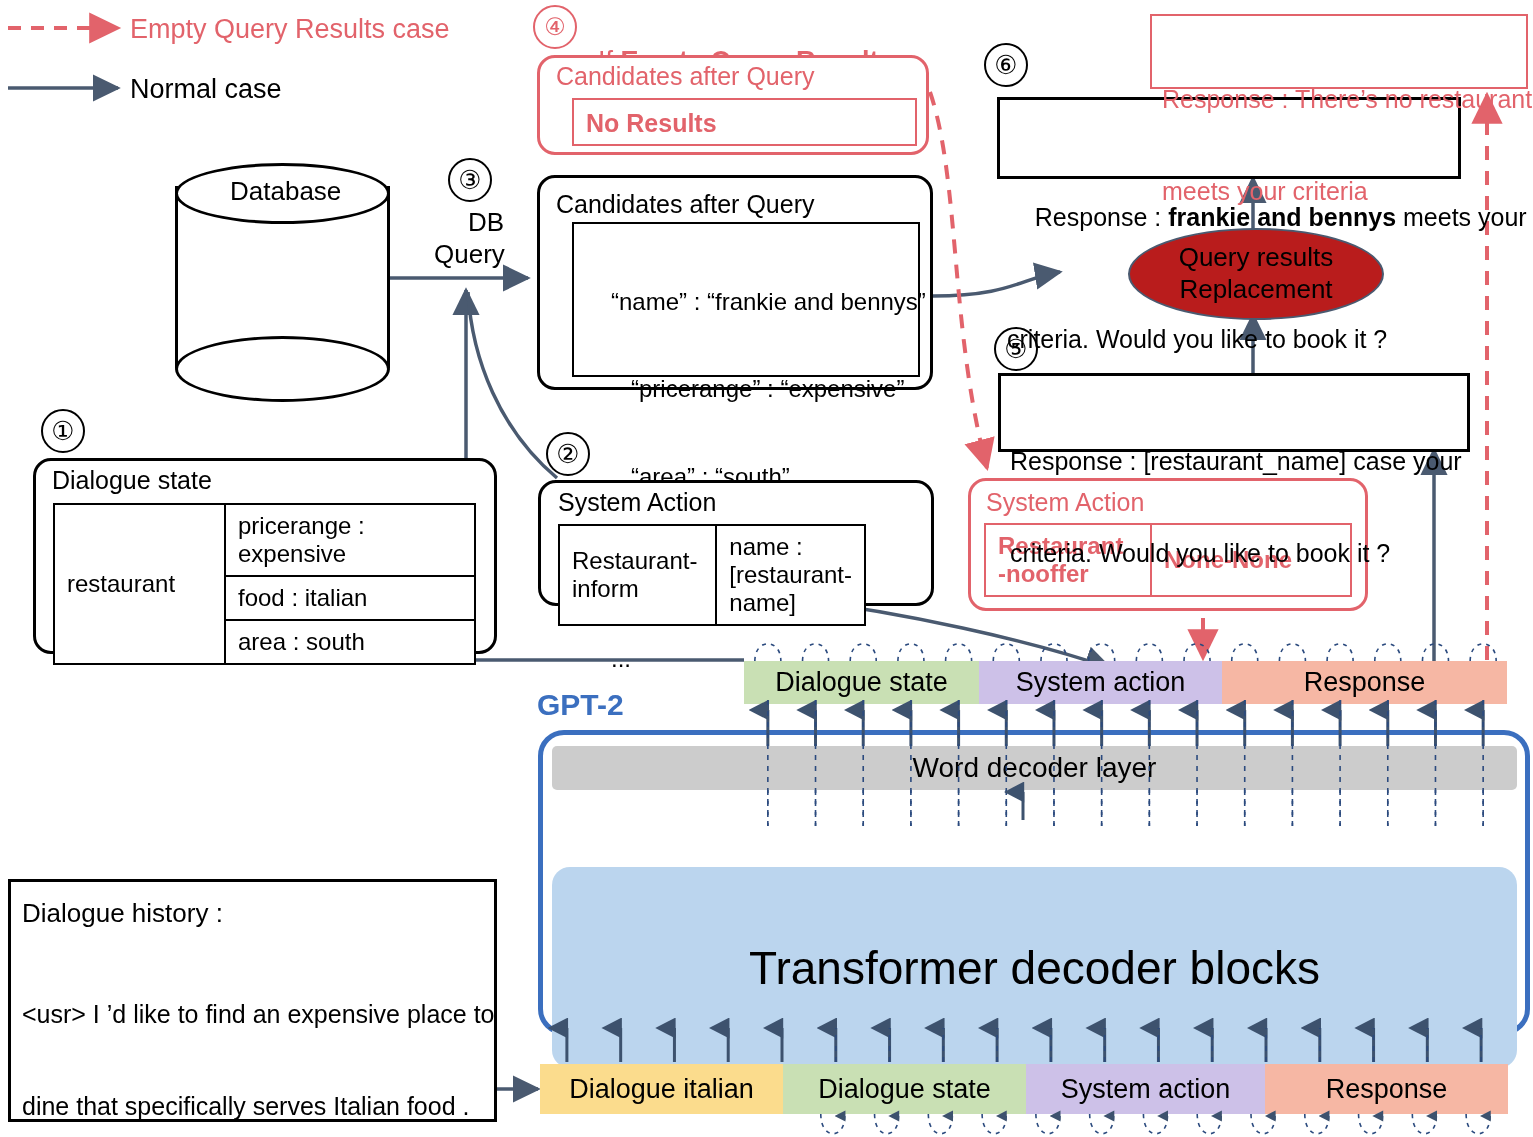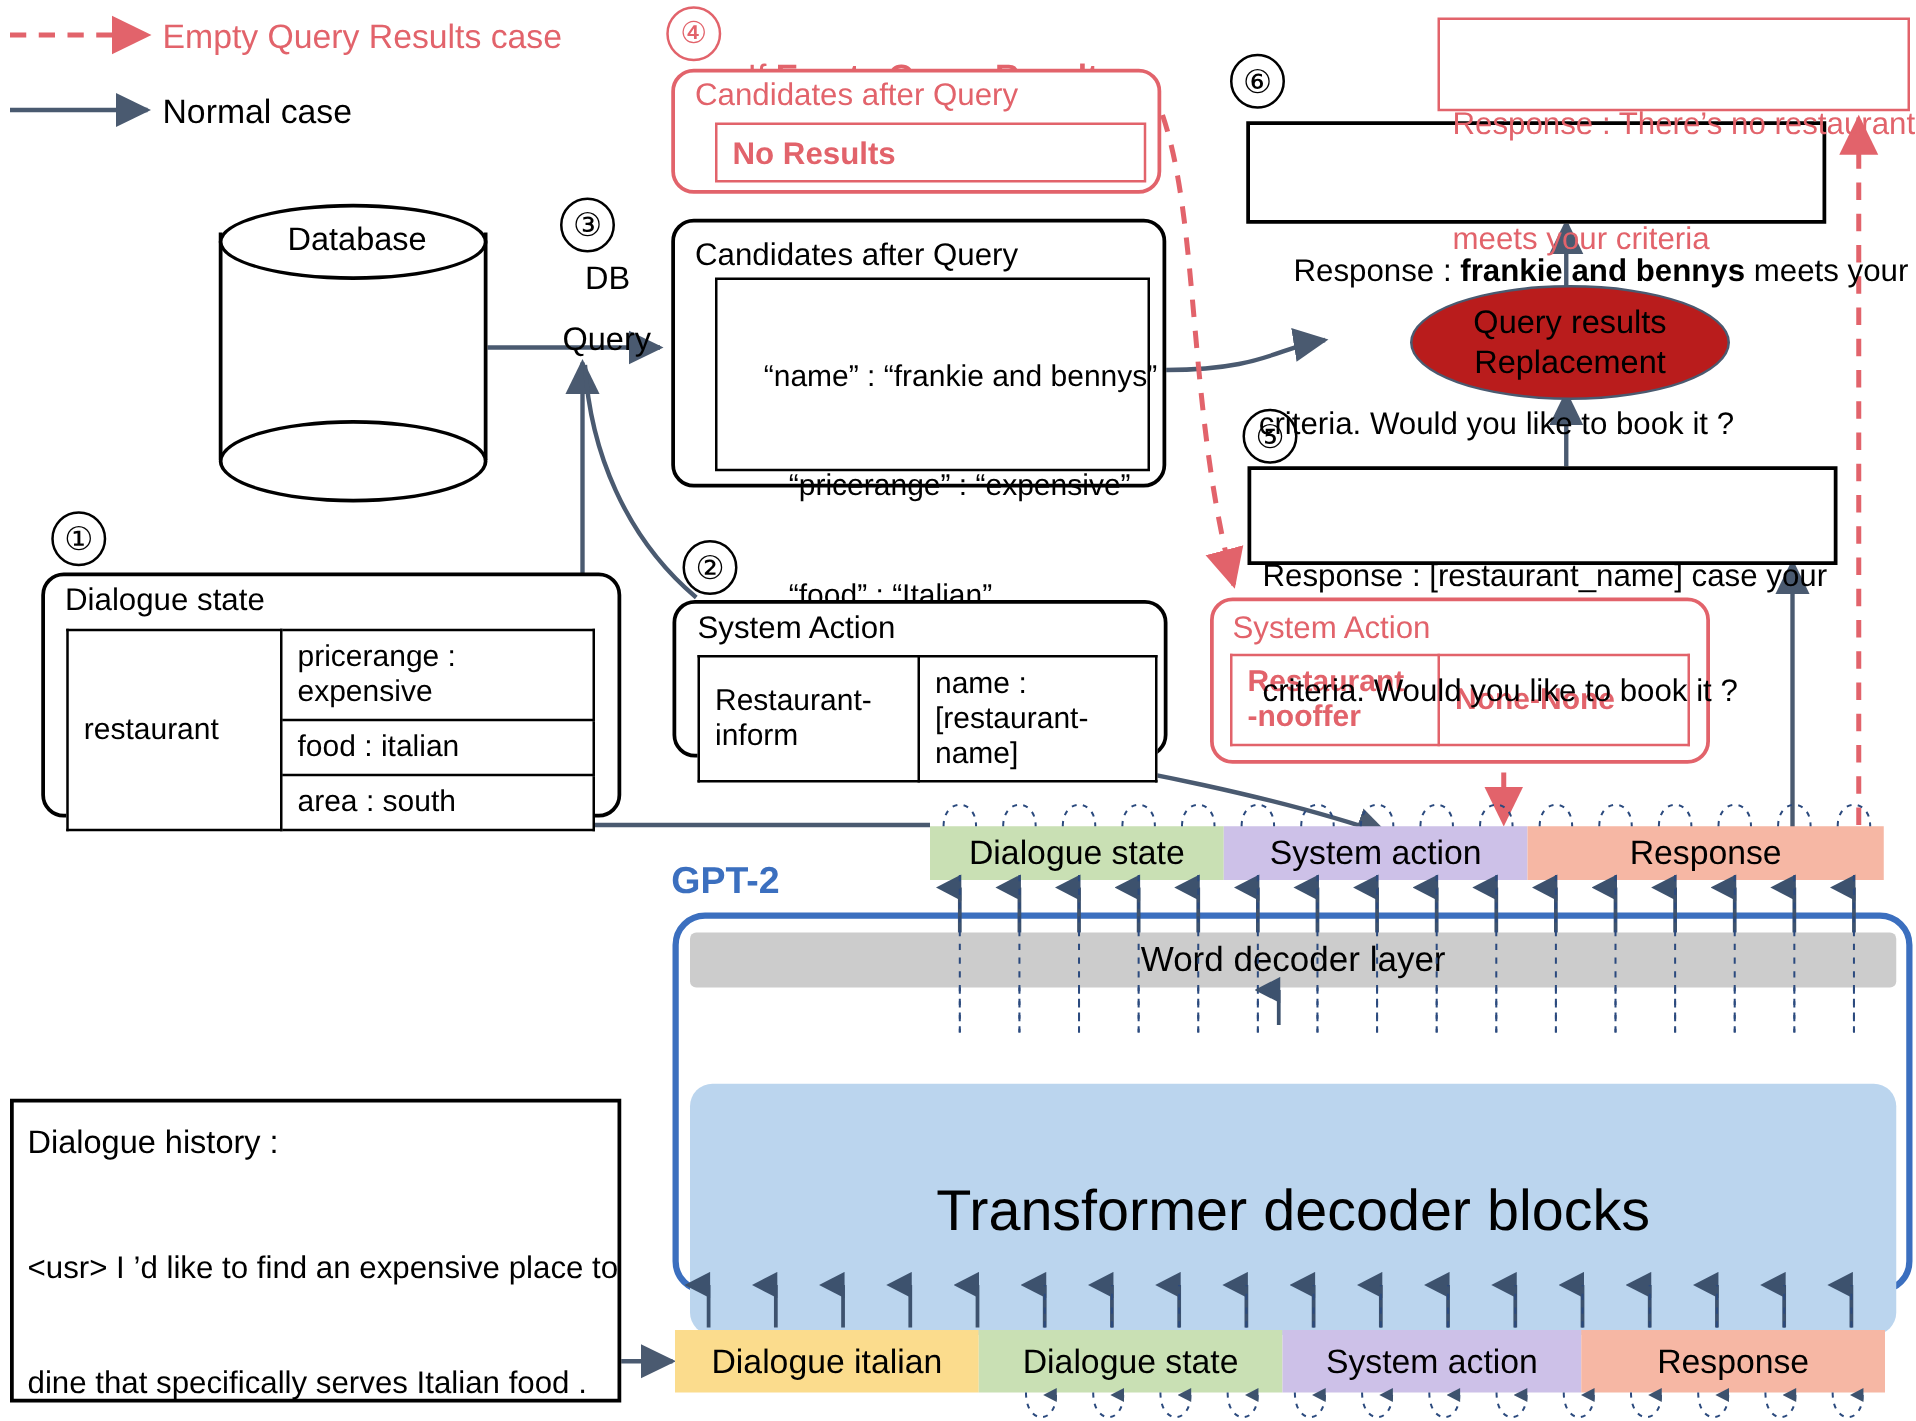--- a/index.html
+++ b/index.html
@@ -111,28 +111,29 @@
 <div class="rect redrect" style="left:572px;top:98px;width:345px;height:48px;border-width:2.5px;border-radius:0;"></div>
 <div class="t red bold" style="left:586px;top:108px;font-size:25px;">No Results</div>
 
 <div class="cyl-body" style="left:175px;top:186px;width:209px;height:182px;"></div>
 <div class="cyl-ell" style="left:175px;top:336px;width:209px;height:60px;"></div>
 <div class="cyl-ell" style="left:175px;top:163px;width:209px;height:55px;"></div>
 <div class="t" style="left:230px;top:176px;font-size:26px;">Database</div>
 
 <div class="circnum" style="left:448px;top:158px;">③</div>
 <div class="t" style="left:468px;top:207px;font-size:26px;">DB</div>
-<div class="t" style="left:450px;top:239px;font-size:26px;margin-top:17px;">Query</div>
+<div class="t" style="left:434px;top:239px;font-size:26px;">Query</div>
 
 <div class="card" style="left:537px;top:175px;width:396px;height:215px;"></div>
 <div class="card-title" style="left:556px;top:190px;">Candidates after Query</div>
 <div class="rect" style="left:572px;top:222px;width:348px;height:155px;border-width:2.5px;border-radius:0;"></div>
 <div class="t" style="left:584px;top:228px;font-size:24px;margin-left:27px;">
   <div>“name” : “frankie and bennys”</div>
   <div>   “pricerange” : “expensive”</div>
+  <div>   “area” : “south”</div>
   <div>   “food” : “Italian”</div>
   <div style="margin-top:6px;">...</div>
 </div>
 
 <div class="circnum" style="left:41px;top:409px;">①</div>
 <div class="card" style="left:33px;top:458px;width:464px;height:196px;"></div>
 <div class="card-title" style="left:52px;top:466px;">Dialogue state</div>
 <table class="tbl" style="left:53px;top:503px;width:423px;">
   <tbody>
       <tr>
@@ -144,21 +145,21 @@
   </tr>
   <tr>
     <td>area : south</td>
   </tr>
 </tbody>
   </table>
 
 <div class="circnum" style="left:546px;top:432px;">②</div>
 <div class="card" style="left:538px;top:480px;width:396px;height:126px;"></div>
 <div class="card-title" style="left:558px;top:488px;">System Action</div>
-<table class="tbl" style="left:558px;top:524px;width:368px;">
+<table class="tbl" style="left:558px;top:524px;width:308px;">
   <tbody>
       <tr>
     <td style="width:150px;white-space:pre-line;">Restaurant-
 inform</td>
     <td style="white-space:pre-line;">name :
 [restaurant-name]</td>
   </tr>
 </tbody>
   </table>
 

